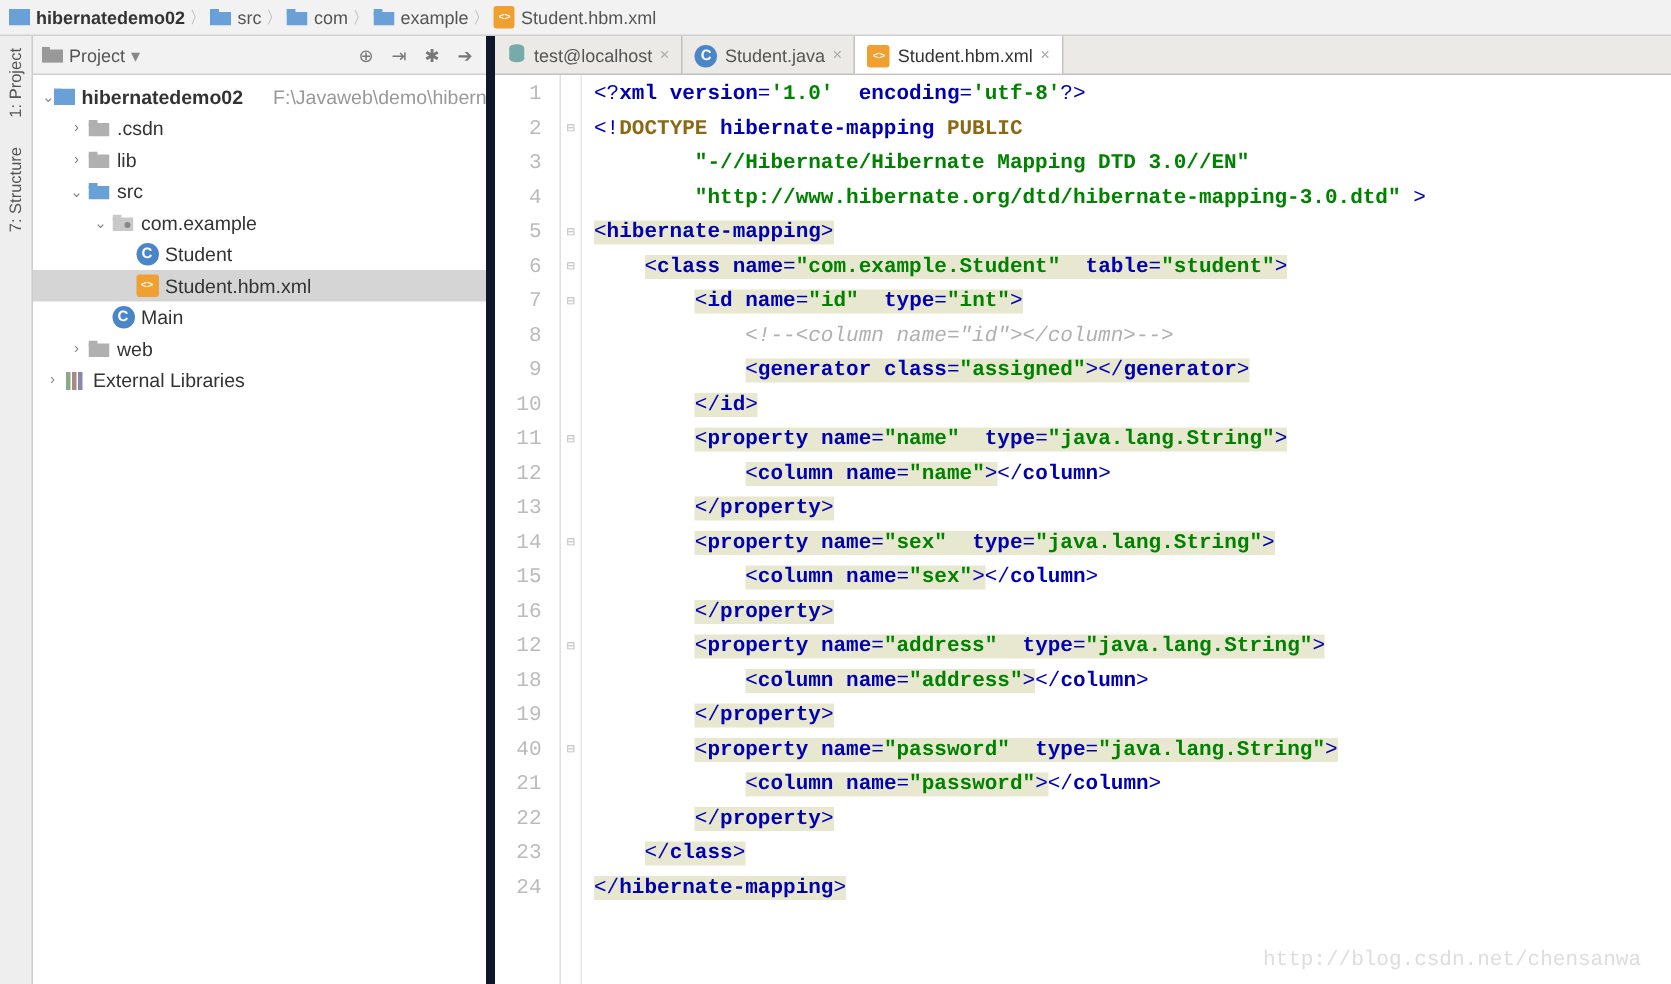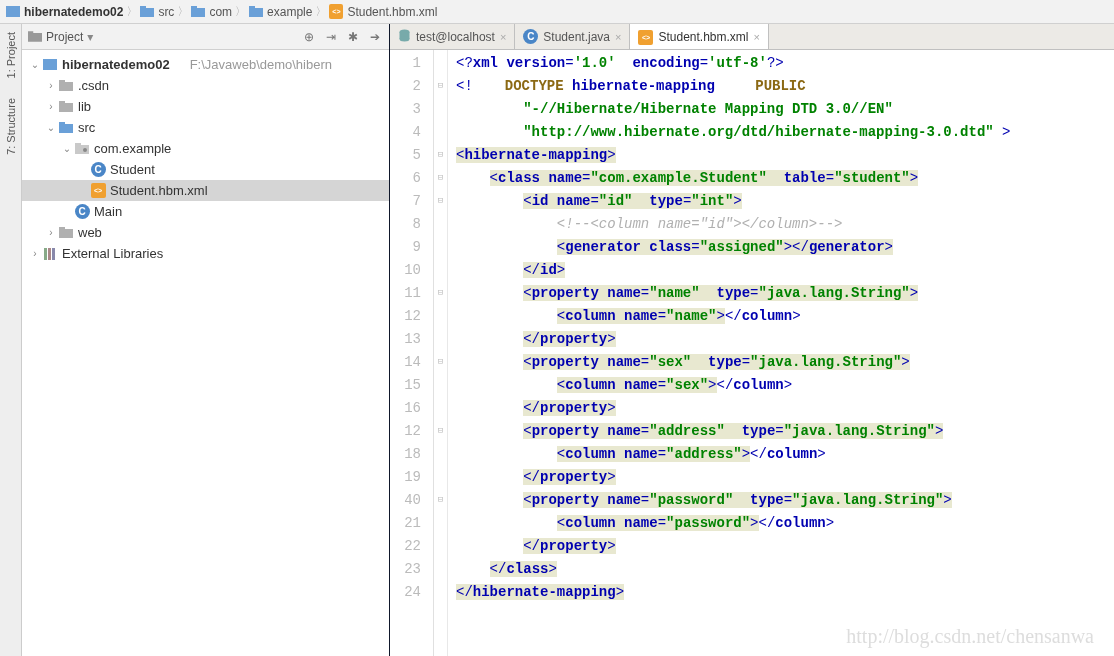--- a/index.html
+++ b/index.html
@@ -6,21 +6,21 @@
 body { font-family: "Segoe UI", Arial, sans-serif; font-size: 12px; background: #f2f2f2; color: #333; overflow: hidden; }
 .ide { display: flex; flex-direction: column; width: 1114px; height: 656px; background: #d946ef; }
 .breadcrumb { display: flex; align-items: center; height: 24px; padding: 0 6px; background: #f2f2f2; border-bottom: 1px solid #d0d0d0; gap: 3px; }
 .bc-icon { width: 14px; height: 14px; display: inline-flex; align-items: center; justify-content: center; }
 .bc-item { display: inline-flex; align-items: center; gap: 4px; color: #555; }
 .bc-item.bold { font-weight: bold; color: #333; }
 .bc-sep { color: #aaa; font-size: 11px; }
 .main { display: flex; flex: 1; overflow: hidden; }
 .left-bar { width: 22px; background: #eee; border-right: 1px solid #ccc; display: flex; flex-direction: column; align-items: center; padding-top: 8px; gap: 20px; }
 .left-bar-item { writing-mode: vertical-rl; transform: rotate(180deg); font-size: 11px; color: #555; cursor: pointer; white-space: nowrap; }
-.project-panel { width: 368px; background: #fff; border-right: 1px solid #0f172a; display: flex; flex-direction: column; }
+.project-panel { width: 308px; background: #fff; border-right: 6px solid #0f172a; display: flex; flex-direction: column; }
 .panel-header { display: flex; align-items: center; height: 26px; padding: 0 6px; border-bottom: 1px solid #d0d0d0; background: #f2f2f2; }
 .panel-title { flex: 1; display: flex; align-items: center; gap: 4px; color: #555; }
 .panel-tools { display: flex; gap: 6px; }
 .tool-btn { width: 16px; height: 16px; display: inline-flex; align-items: center; justify-content: center; color: #777; cursor: pointer; }
 .tree { padding: 4px 0; font-size: 13px; overflow: auto; flex: 1; }
 .tree-row { display: flex; align-items: center; height: 21px; padding-left: 6px; cursor: pointer; white-space: nowrap; }
 .tree-row.selected { background: #d5d5d5; }
 .tree-arrow { width: 14px; color: #888; font-size: 10px; text-align: center; }
 .tree-icon { width: 16px; height: 16px; margin-right: 4px; display: inline-flex; align-items: center; justify-content: center; }
 .tree-label { color: #333; }
@@ -39,24 +39,24 @@
 .gutter { width: 44px; background: #fff; border-right: 1px solid #e0e0e0; text-align: right; padding-right: 12px; color: #bbb; padding-top: 2px; }
 .fold-gutter { width: 14px; border-right: 1px solid #e8e8e8; padding-top: 2px; }
 .fold-mark { color: #bbb; font-size: 9px; height: 23px; display: flex; align-items: center; justify-content: center; }
 .code { flex: 1; padding: 2px 0 0 8px; white-space: pre; }
 .code-line { height: 23px; }
 .hl { background: #e8e8d0; }
 .xml-tag { font-weight: bold; color: #0000b0; }
 .xml-attr { font-weight: bold; color: #0000b0; }
 .xml-val { font-weight: bold; color: #008200; }
 .xml-str { font-weight: bold; color: #008200; }
-.xml-doctype { font-weight: bold; color: #8b6914; margin-left: 32px; }
+.xml-doctype { font-weight: bold; color: #8b6914; }
 .xml-br { color: #0000b0; }
 .xml-comment { color: #b0b0b0; font-style: italic; }
-.watermark { position: absolute; right: 20px; bottom: 8px; color: #ddd; font-size: 20px; font-family: Liberation Serif, serif; }
+.watermark { position: absolute; right: 20px; bottom: 8px; color: #ddd; font-size: 14px; font-family: Liberation Mono, monospace; }
 .icon-folder { width: 14px; height: 11px; }
 .c-badge { width: 15px; height: 15px; border-radius: 50%; background: #4a86c7; color: #fff; font-size: 10px; font-weight: bold; display: inline-flex; align-items: center; justify-content: center; }
 .xml-badge { width: 15px; height: 15px; background: #f0a030; border-radius: 2px; display: inline-flex; align-items: center; justify-content: center; position: relative; }
 .xml-badge::after { content: "<>"; color: #fff; font-size: 7px; font-weight: bold; }
 </style>
 </head>
 <body>
 
 <div class="ide">
   <div class="breadcrumb" id="breadcrumb">

